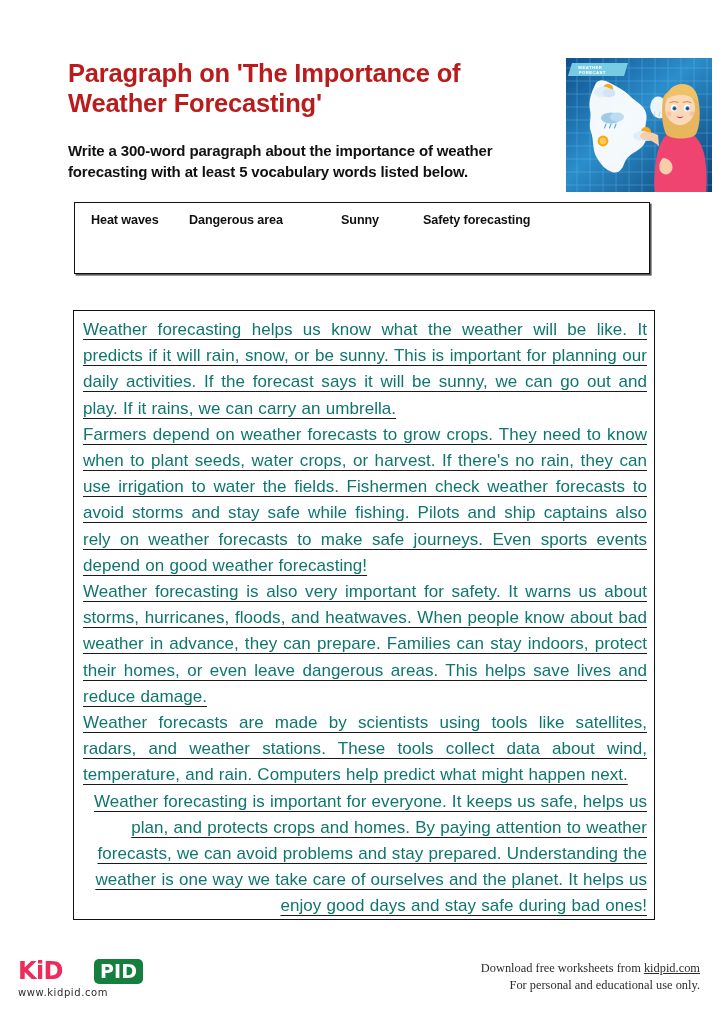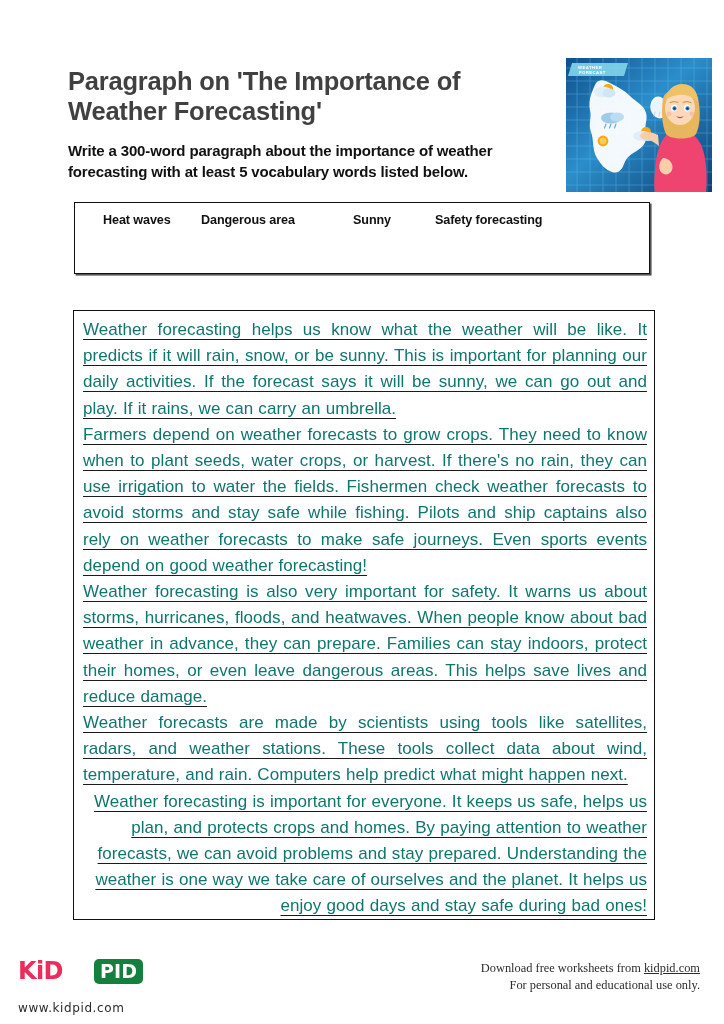--- a/index.html
+++ b/index.html
@@ -20,26 +20,26 @@
   #header {
     position: absolute;
     left: 68px;
     top: 58px;
     width: 590px;
     height: 136px;
   }
   #title {
     position: absolute;
     left: 0;
-    top: 8px;
+    top: 0;
     width: 492px;
     font-size: 25.5px;
     line-height: 30px;
     font-weight: bold;
-    color: #404040;
+    color: #b91c1c;
     letter-spacing: -0.2px;
     font-family: "Liberation Sans", sans-serif;
   }
   #subtitle {
     position: absolute;
     left: 0;
     top: 82px;
     width: 495px;
     font-size: 15px;
     line-height: 21px;
@@ -66,21 +66,21 @@
     top: 202px;
     width: 576px;
     height: 72px;
     border: 1.6px solid #111;
     box-shadow: 1.6px 1.6px 0 #555;
     box-sizing: border-box;
     background: #fff;
   }
   .vocab-row {
     position: absolute;
-    left: 12px;
+    left: 0;
     width: 100%;
     height: 26px;
   }
   .vocab-row.r0 { top: 10px; }
   .vocab-row.r1 { top: 40px; }
   .vocab-word {
     position: absolute;
     font-size: 12.6px;
     font-weight: bold;
     color: #111;
@@ -157,22 +157,22 @@
     margin-left: 3px;
   }
   #logo-pid {
     font-size: 19px;
     font-weight: bold;
     color: #ffffff;
     letter-spacing: 0.2px;
     font-family: "DejaVu Sans", sans-serif;
   }
   #logo-url {
-    margin-top: 17px;
-    font-size: 12px;
+    margin-top: 3px;
+    font-size: 10px;
     color: #2b2b2b;
     letter-spacing: 0.6px;
     font-family: "DejaVu Sans", sans-serif;
   }
   #footer-note {
     position: absolute;
     right: 24px;
     top: 14px;
     text-align: right;
     font-family: "Liberation Serif", serif;

